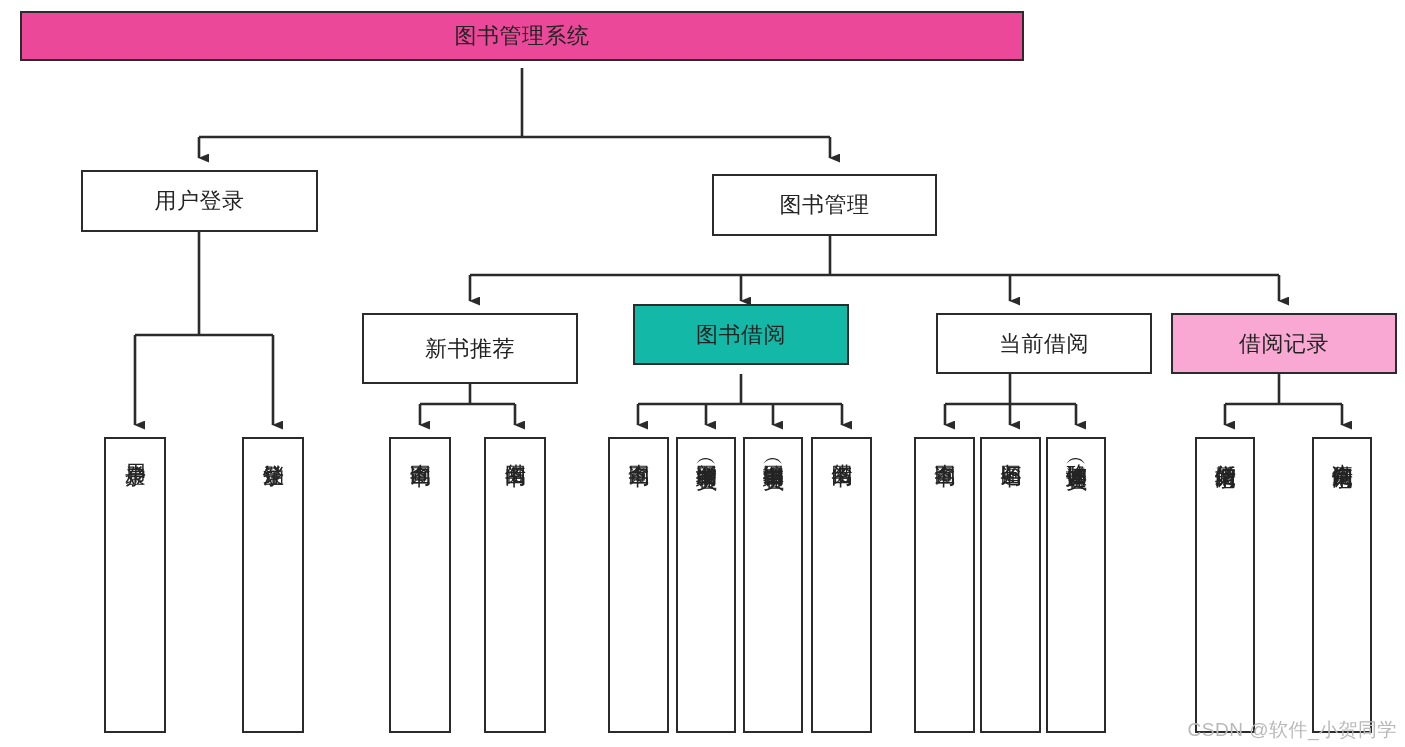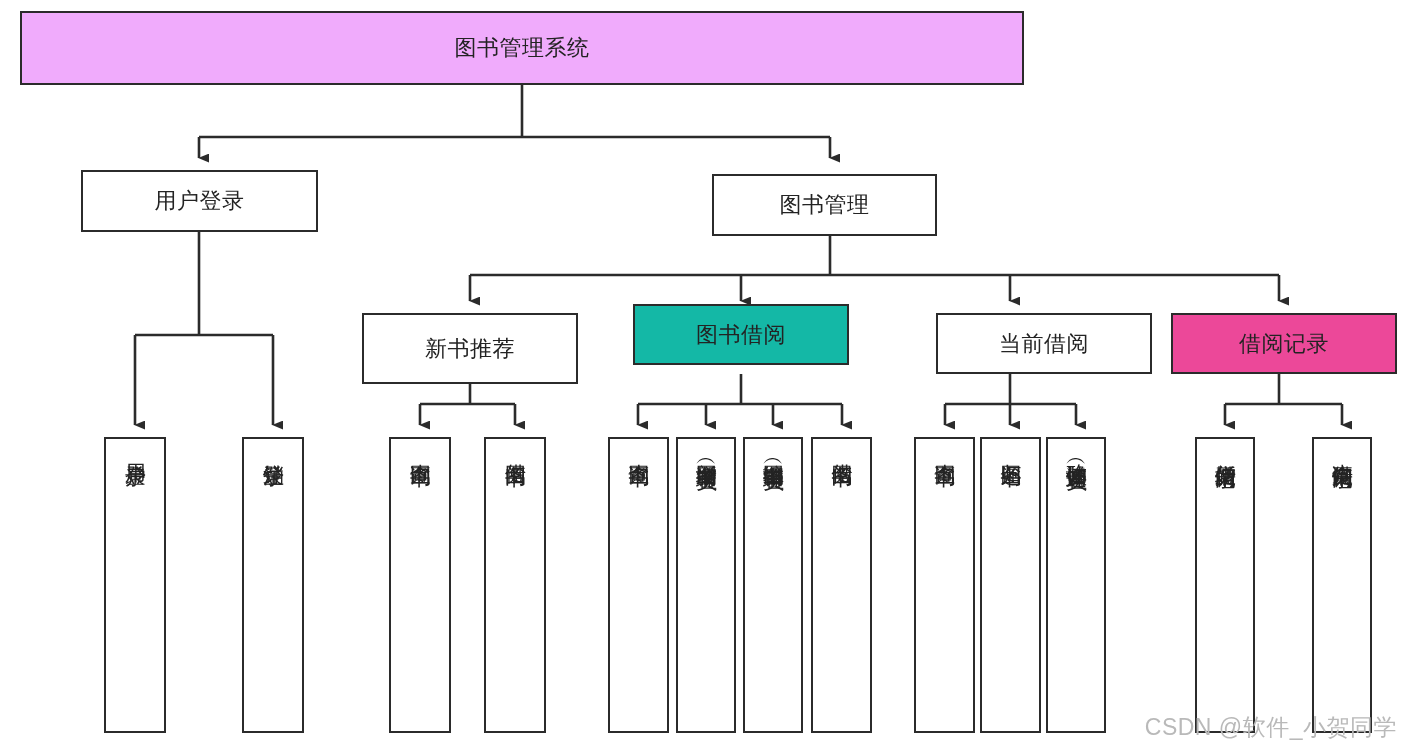--- a/index.html
+++ b/index.html
@@ -53,21 +53,21 @@
     writing-mode: vertical-rl;
     text-orientation: upright;
     font-size: 21px;
     letter-spacing: 1px;
     white-space: nowrap;
   }
   #watermark {
     position: absolute;
     right: 8px;
     bottom: 4px;
-    font-size: 23px;
+    font-size: 19px;
     color: #b9b9b9;
     letter-spacing: 0.5px;
     white-space: nowrap;
     pointer-events: none;
   }
 </style>
 </head>
 <body>
 
 <div id="canvas" style="background: rgb(255, 255, 255);">
@@ -127,41 +127,41 @@
     </g>
 
     <g stroke="#2b2b2b" stroke-width="2.6" fill="none">
       <path d="M 1279 374 L 1279 404"></path>
       <path d="M 1225 404 L 1342 404"></path>
       <path d="M 1225 404 L 1225 425" marker-end="url(#arrowhead)"></path>
       <path d="M 1342 404 L 1342 425" marker-end="url(#arrowhead)"></path>
     </g>
   </svg>
 
-  <div class="node horizontal" style="left: 20px; top: 11px; width: 1004px; height: 74px; border-color: rgb(43, 43, 43); background: #f0abfc; color: rgb(35, 35, 35);">
+  <div class="node horizontal" style="left: 20px; top: 11px; width: 1004px; height: 50px; border-color: rgb(43, 43, 43); background: #ec4899; color: rgb(35, 35, 35);">
     <span class="node-label">图书管理系统</span>
   </div>
 
   <div class="node horizontal" style="left: 81px; top: 170px; width: 237px; height: 62px; border-color: rgb(43, 43, 43); background: rgb(255, 255, 255); color: rgb(35, 35, 35);">
     <span class="node-label">用户登录</span>
   </div>
   <div class="node horizontal" style="left: 712px; top: 174px; width: 225px; height: 62px; border-color: rgb(43, 43, 43); background: rgb(255, 255, 255); color: rgb(35, 35, 35);">
     <span class="node-label">图书管理</span>
   </div>
 
   <div class="node horizontal" style="left: 362px; top: 313px; width: 216px; height: 71px; border-color: rgb(43, 43, 43); background: rgb(255, 255, 255); color: rgb(35, 35, 35);">
     <span class="node-label">新书推荐</span>
   </div>
   <div class="node horizontal" style="left: 633px; top: 304px; width: 216px; height: 61px; border-color: rgb(43, 43, 43); background: #14b8a6; color: rgb(35, 35, 35);">
     <span class="node-label">图书借阅</span>
   </div>
   <div class="node horizontal" style="left: 936px; top: 313px; width: 216px; height: 61px; border-color: rgb(43, 43, 43); background: rgb(255, 255, 255); color: rgb(35, 35, 35);">
     <span class="node-label">当前借阅</span>
   </div>
-  <div class="node horizontal" style="left: 1171px; top: 313px; width: 226px; height: 61px; border-color: rgb(43, 43, 43); background: #ec4899; color: rgb(35, 35, 35);">
+  <div class="node horizontal" style="left: 1171px; top: 313px; width: 226px; height: 61px; border-color: rgb(43, 43, 43); background: #f9a8d4; color: rgb(35, 35, 35);">
     <span class="node-label">借阅记录</span>
   </div>
 
   <div class="node vertical" style="left: 104px; top: 437px; width: 62px; height: 296px; border-color: rgb(43, 43, 43); background: rgb(255, 255, 255); color: rgb(35, 35, 35);">
     <span class="node-label">用户登录</span>
   </div>
   <div class="node vertical" style="left: 242px; top: 437px; width: 62px; height: 296px; border-color: rgb(43, 43, 43); background: rgb(255, 255, 255); color: rgb(35, 35, 35);">
     <span class="node-label">注销登录</span>
   </div>
 

